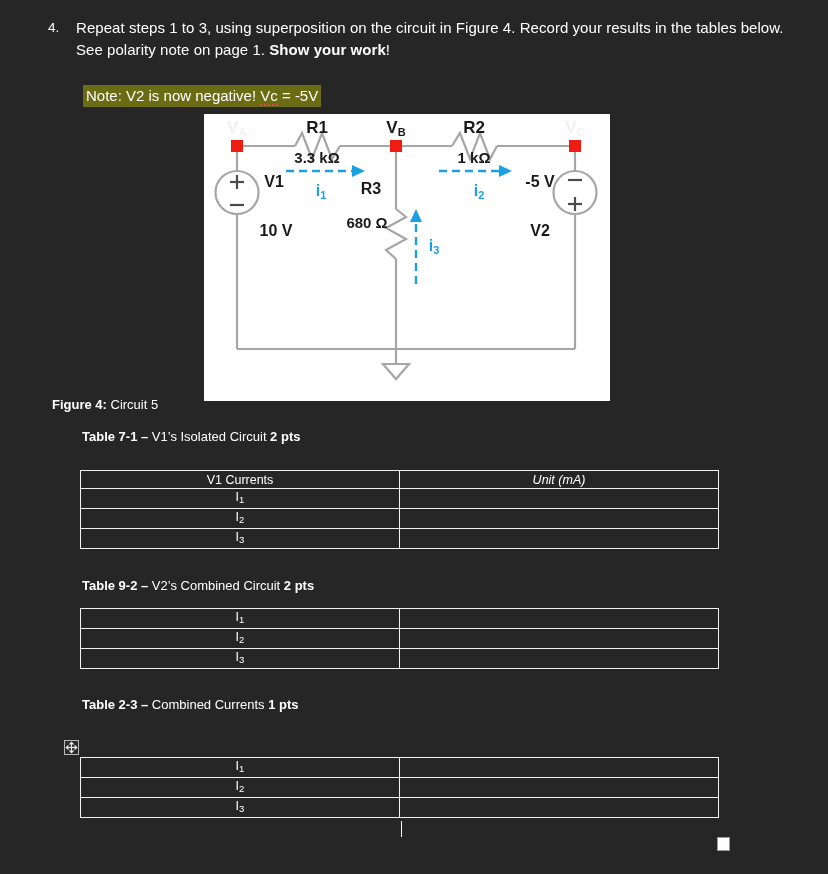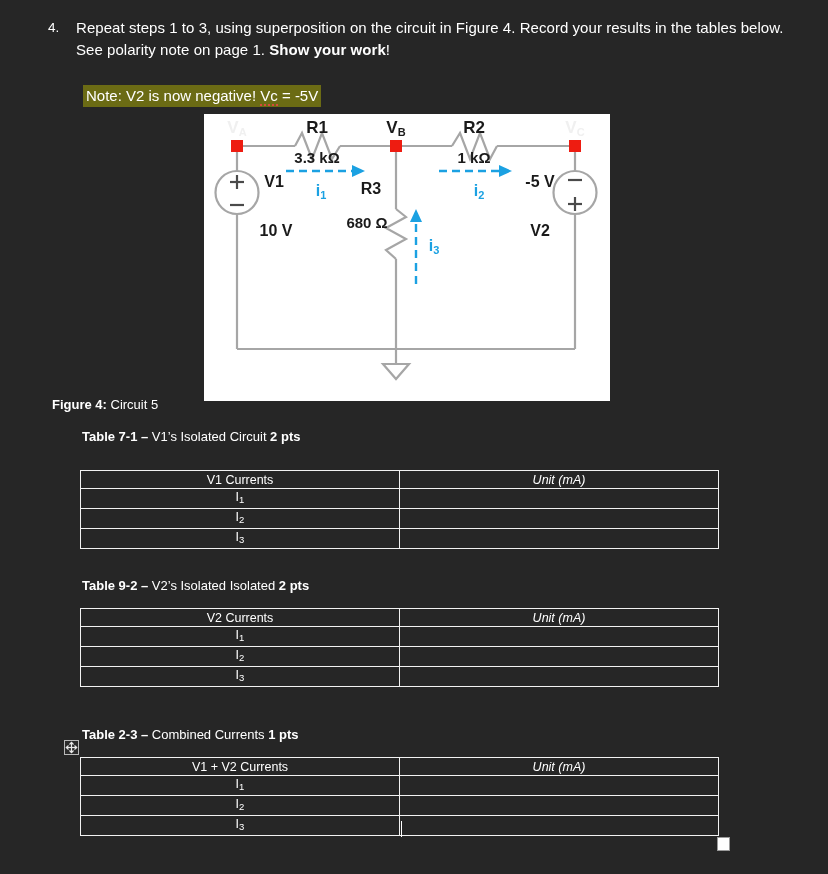--- a/index.html
+++ b/index.html
@@ -114,21 +114,21 @@
   td.col-unit  { width: 318px; font-style: italic; }
   .isub { font-size: 9.5px; vertical-align: -2px; }
 
   
   #title-2-1 { top: 427px; }
   #table-2-1 { top: 459px; margin-top: 11px; }
   
   #title-2-2 { top: 576px; }
   #table-2-2 { top: 608px; }
   
-  #title-2-3 { top: 725px; }
+  #title-2-3 { top: 695px; }
   #table-2-3 { top: 757px; }
 
   
   #table-move-handle {
     position: absolute;
     left: 64px;
     top: 740px;
     width: 15px;
     height: 15px;
     background: #2b2b2b;
@@ -286,49 +286,41 @@
     <td class="col-label"><span>I</span><span class="isub">2</span></td>
     <td class="col-unit"></td>
   </tr>
   <tr>
     <td class="col-label"><span>I</span><span class="isub">3</span></td>
     <td class="col-unit"></td>
   </tr>
 </tbody>
   </table>
 
-<div class="table-title" id="title-2-2"><b>Table 9-2 – </b><span>V2’s Isolated Isolated </span><b>2 pts</b></div>
+<div class="table-title" id="title-2-2"><b>Table 9-2 – </b><span>V2’s Combined Circuit </span><b>2 pts</b></div>
 <table class="data-table" id="table-2-2">
   <tbody>
-      <tr>
-    <td class="col-label">V2 Currents</td>
-    <td class="col-unit">Unit (mA)</td>
-  </tr>
   <tr>
     <td class="col-label"><span>I</span><span class="isub">1</span></td>
     <td class="col-unit"></td>
   </tr>
   <tr>
     <td class="col-label"><span>I</span><span class="isub">2</span></td>
     <td class="col-unit"></td>
   </tr>
   <tr>
     <td class="col-label"><span>I</span><span class="isub">3</span></td>
     <td class="col-unit"></td>
   </tr>
 </tbody>
   </table>
 
 <div class="table-title" id="title-2-3"><b>Table 2-3 – </b><span>Combined Currents </span><b>1 pts</b></div>
 <table class="data-table" id="table-2-3">
   <tbody>
-      <tr>
-    <td class="col-label">V1 + V2 Currents</td>
-    <td class="col-unit">Unit (mA)</td>
-  </tr>
   <tr>
     <td class="col-label"><span>I</span><span class="isub">1</span></td>
     <td class="col-unit"></td>
   </tr>
   <tr>
     <td class="col-label"><span>I</span><span class="isub">2</span></td>
     <td class="col-unit"></td>
   </tr>
   <tr>
     <td class="col-label"><span>I</span><span class="isub">3</span></td>

